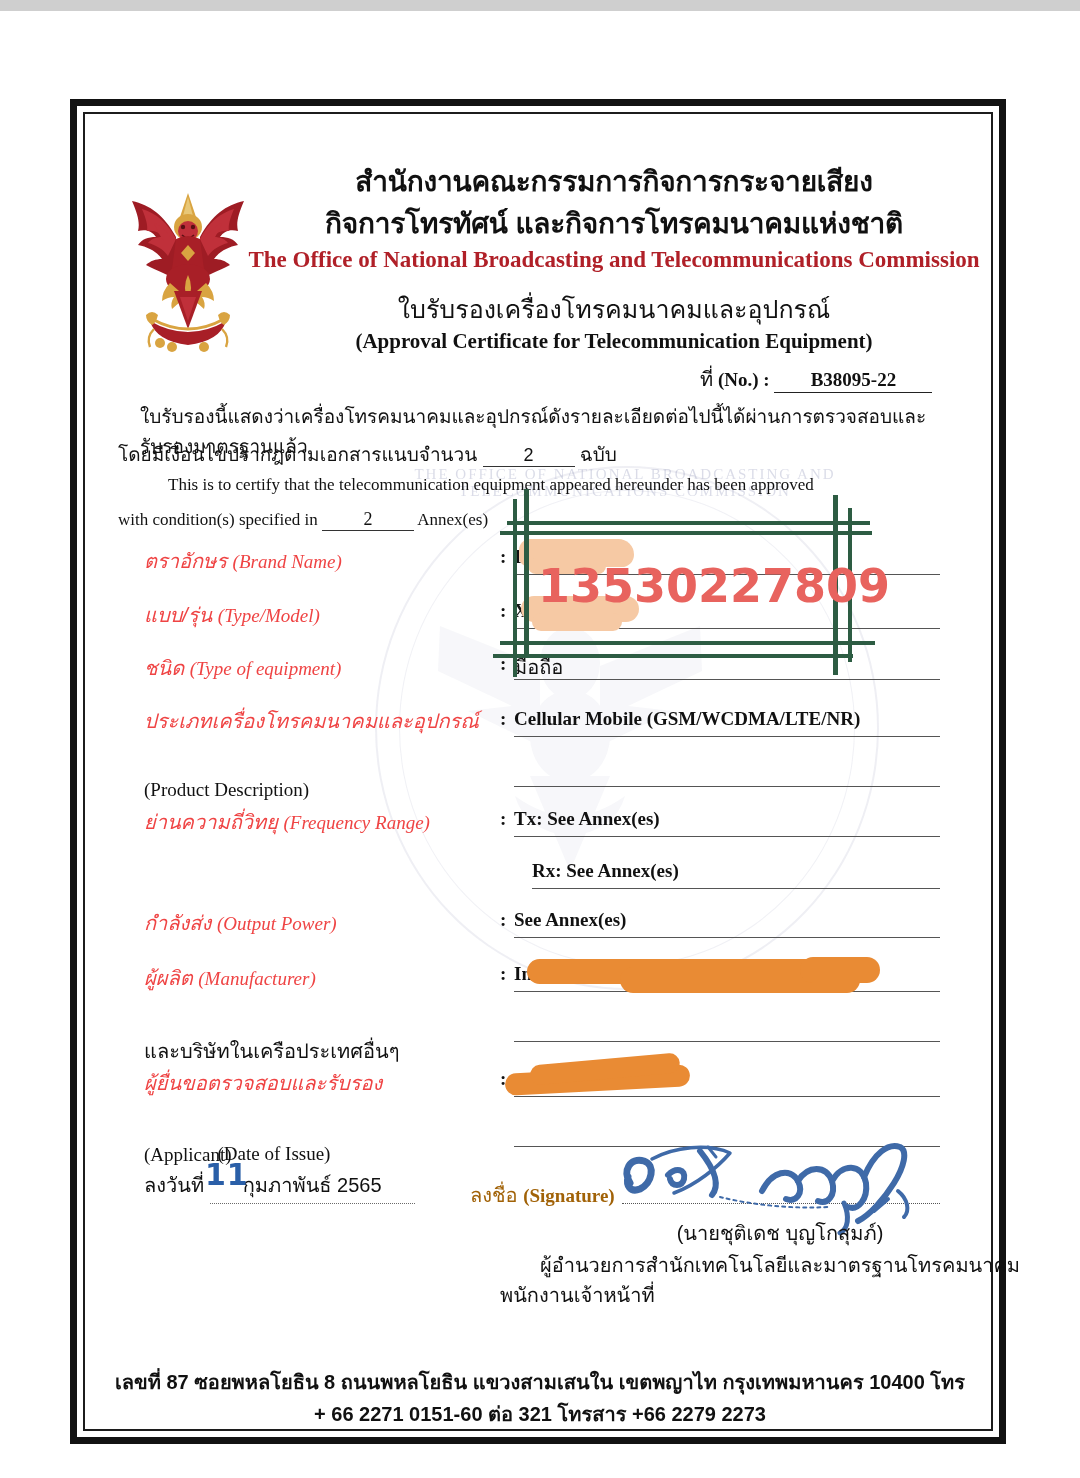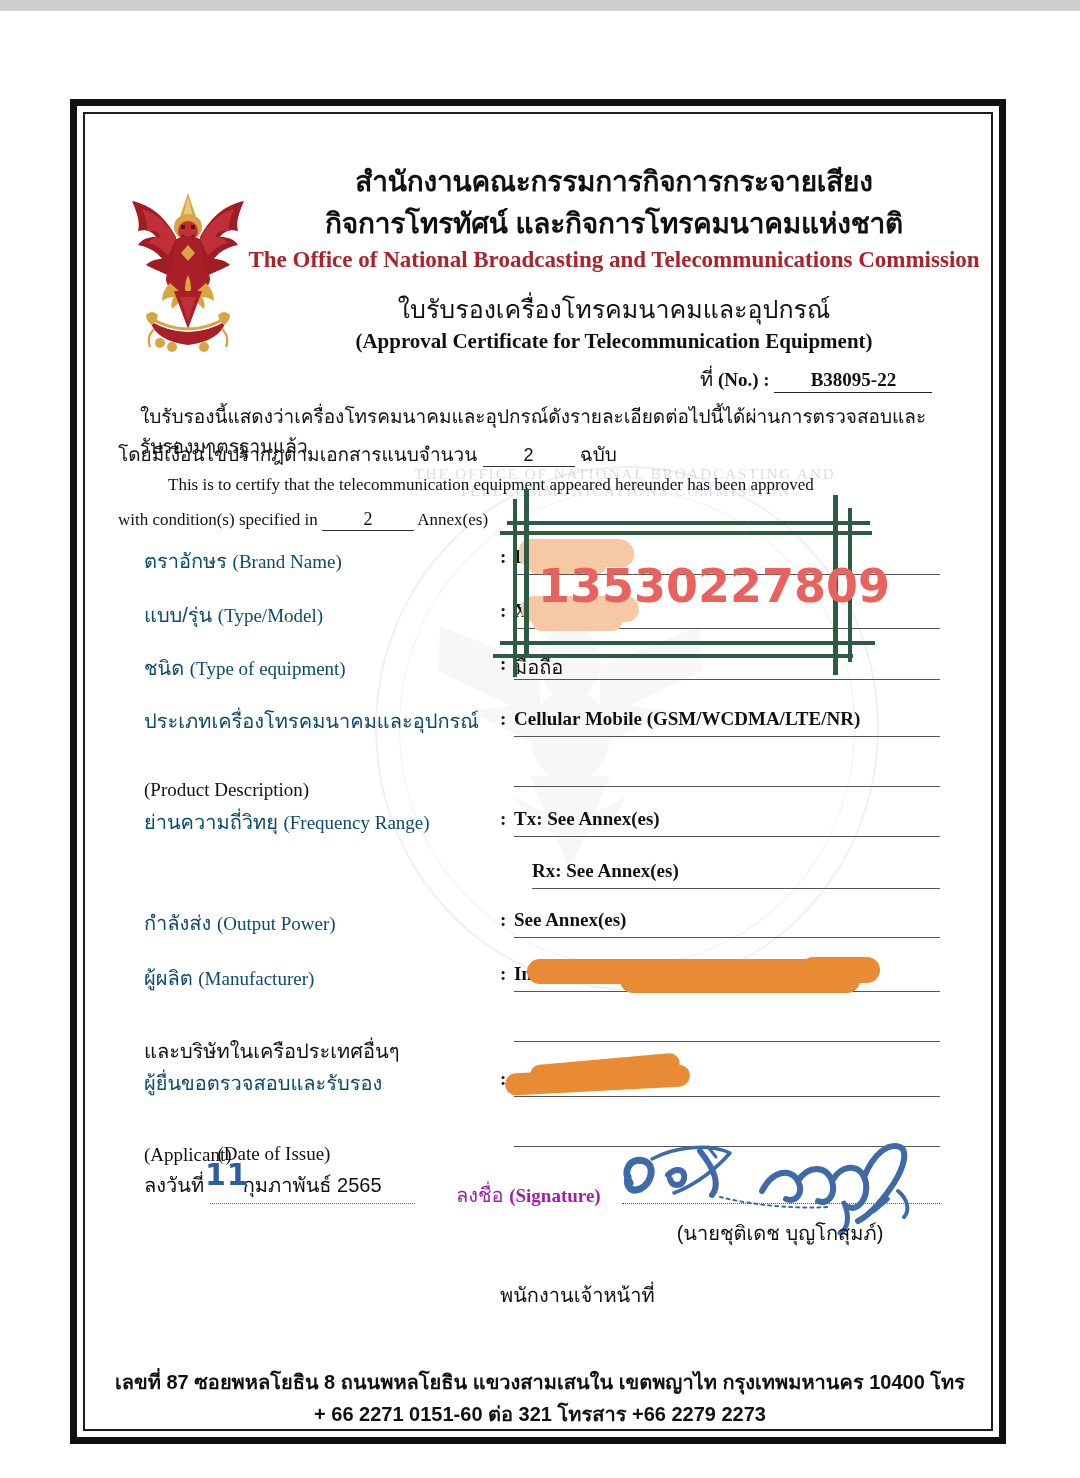--- a/index.html
+++ b/index.html
@@ -210,22 +210,23 @@
     text-align: center;
     font-size: 18px;
   }
 
   
   .field {
     position: absolute;
     left: 144px;
     font-family: "Liberation Sans", "DejaVu Sans", sans-serif;
     font-size: 20px;
-    color: #0c4a6e;
+    color: #ef4444;
     white-space: nowrap;
+    font-style: italic;
   }
   .field .en {
     font-family: "Liberation Serif", "DejaVu Serif", serif;
     font-size: 19px;
   }
   .field-sub {
     position: absolute;
     left: 144px;
     font-family: "Liberation Sans", "DejaVu Sans", sans-serif;
     font-size: 20px;
@@ -329,25 +330,25 @@
     left: 144px;
     top: 1132px;
     width: 260px;
     text-align: center;
     font-size: 19px;
     color: #111;
   }
 
   .sig-label {
     position: absolute;
-    left: 456px;
+    left: 470px;
     top: 1168px;
     font-family: "Liberation Sans", "DejaVu Sans", sans-serif;
     font-size: 20px;
-    color: #a21caf;
+    color: #a16207;
   }
   .sig-label .en {
     font-family: "Liberation Serif", "DejaVu Serif", serif;
     font-size: 19px;
     font-weight: 700;
   }
   .sig-line {
     position: absolute;
     left: 622px;
     top: 1192px;
@@ -622,17 +623,18 @@
       <path d="M186 40 C196 24 214 24 220 40 C224 54 216 64 206 60" stroke-width="6"></path>
       <path d="M220 40 C230 22 250 22 254 42 C256 58 246 70 236 66" stroke-width="6"></path>
       <path d="M252 36 C262 12 276 2 288 6 C296 10 292 26 282 42 C272 58 258 74 246 80" stroke-width="6"></path>
       <path d="M232 62 C238 76 236 88 228 92" stroke-width="5"></path>
       <path d="M262 70 L276 58" stroke-width="4"></path>
       <path d="M286 50 C296 58 298 70 292 76" stroke-width="4"></path>
       <path d="M108 56 C140 64 180 68 216 66" stroke-width="2" stroke-dasharray="3 4"></path>
     </g>
   </svg>
   <div class="sig-name">(นายชุติเดช บุญโกสุมภ์)</div>
+  <div class="sig-title1">ผู้อำนวยการสำนักเทคโนโลยีและมาตรฐานโทรคมนาคม</div>
   <div class="sig-title2">พนักงานเจ้าหน้าที่</div>
 
   <div class="footer-th">เลขที่ 87 ซอยพหลโยธิน 8 ถนนพหลโยธิน แขวงสามเสนใน เขตพญาไท กรุงเทพมหานคร 10400 โทร + 66 2271 0151-60 ต่อ 321 โทรสาร +66 2279 2273</div>
 
 </div>
 
 </body></html>

